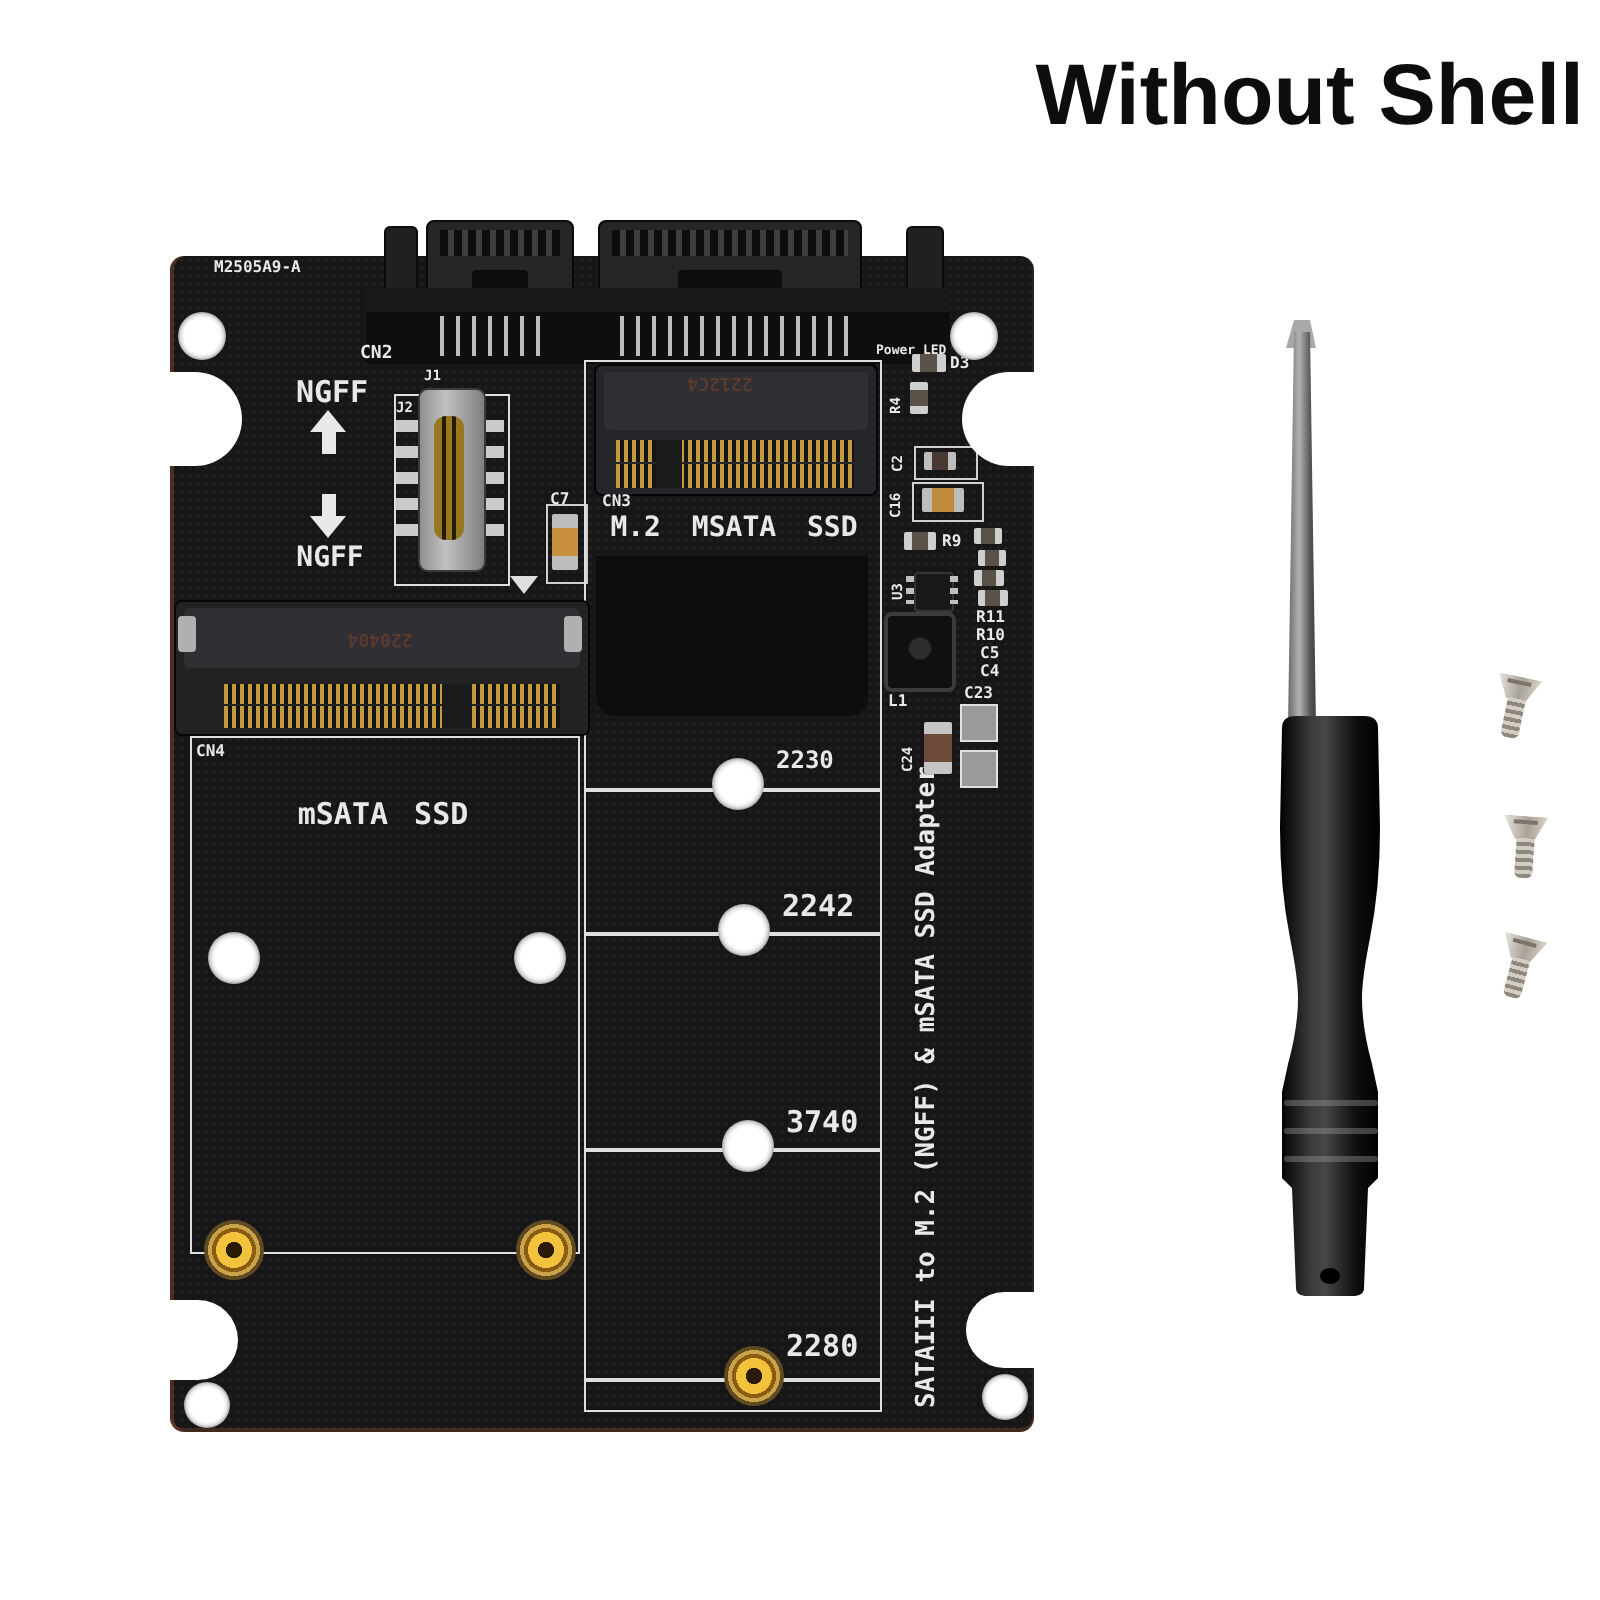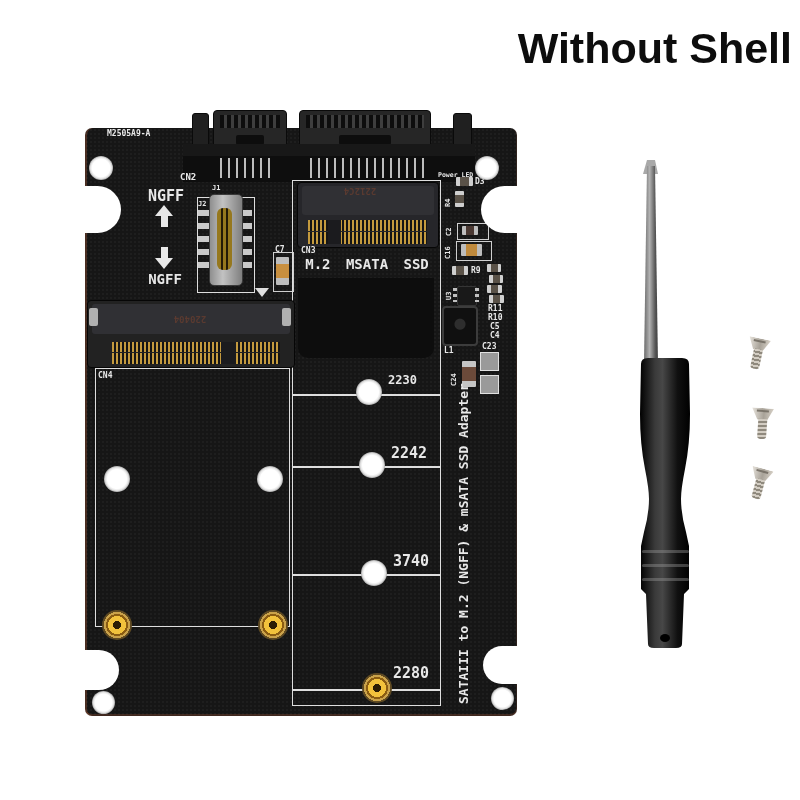--- a/index.html
+++ b/index.html
@@ -169,20 +169,21 @@
       <div class="face"></div>
     </div>
     <div style="position:absolute;left:4px;top:180px;width:9px;height:18px;background:#b0b0b0;border-radius:2px"></div>
     <div style="position:absolute;left:197px;top:180px;width:9px;height:18px;background:#b0b0b0;border-radius:2px"></div>
     <div class="marking" style="left:55px;top:186px;width:100px;font-size:9px">220404</div>
     <div class="goldrow" style="left:27px;top:214px;width:168px;height:10px"></div>
     <div class="goldrow" style="left:27px;top:225px;width:168px;height:11px"></div>
     <div class="keygap" style="left:136px;top:214px;width:15px;height:22px"></div>
     <div class="skbox" style="left:10px;top:240px;width:193px;height:257px"></div>
     <div class="sk" style="left:13px;top:244px;font-size:8px">CN4</div>
+    <div class="sk" style="left:10px;top:272px;width:193px;text-align:center;font-size:15px;word-spacing:4px">mSATA SSD</div>
     <div class="hole" style="left:19px;top:338px;width:26px;height:26px"></div>
     <div class="hole" style="left:172px;top:338px;width:26px;height:26px"></div>
     <div class="standoff" style="left:17px;top:482px;width:30px;height:30px"></div>
     <div class="standoff" style="left:173px;top:482px;width:30px;height:30px"></div>
 
     <div class="chip" style="left:371px;top:49px;width:17px;height:9px"></div>
     <div class="sk" style="left:390px;top:50px;font-size:8px">D3</div>
     <div class="sk rot" style="left:360px;top:79px;font-size:7px">R4</div>
     <div class="chip v" style="left:370px;top:63px;width:9px;height:16px"></div>
     <div class="sk rot" style="left:361px;top:108px;font-size:7px">C2</div>

